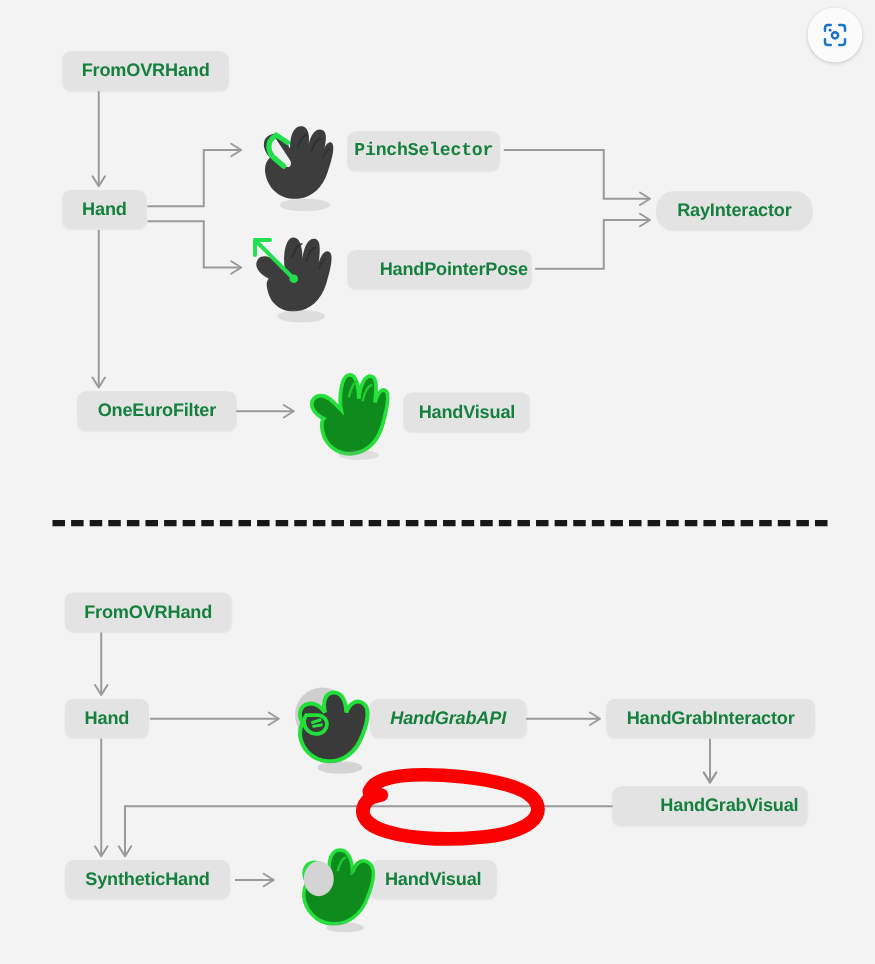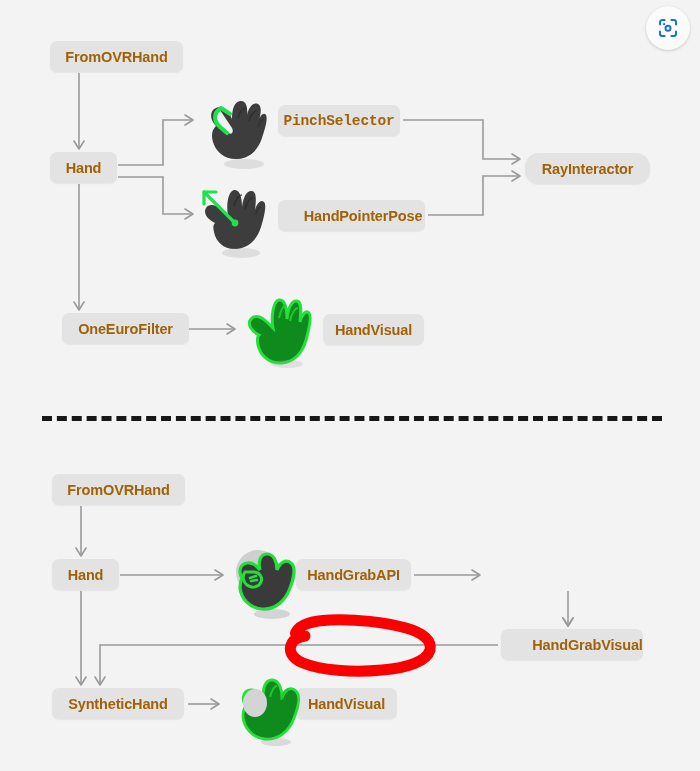--- a/index.html
+++ b/index.html
@@ -18,21 +18,21 @@
   #canvas {
     position: absolute;
     inset: 0;
     background: #f3f3f3;
   }
   
   .node {
     position: absolute;
     background: #e3e3e3;
     border-radius: 7px;
-    color: #a16207;
+    color: #15803d;
     font-weight: bold;
     font-size: 14.5px;
     letter-spacing: -0.15px;
     display: flex;
     align-items: center;
     justify-content: center;
     box-sizing: border-box;
     padding: 0 13px;
     white-space: nowrap;
     box-shadow: 0 1px 1.5px rgba(0,0,0,0.06);
@@ -151,24 +151,25 @@
   <div class="node" style="left:525px;top:153px;width:125px;height:31px;border-radius:14px;">RayInteractor</div>
 
   <div class="node" style="left:62px;top:313px;width:127px;height:31px;">OneEuroFilter</div>
 
   <div class="node" style="left:323px;top:314px;width:101px;height:31px;">HandVisual</div>
 
   <div class="node" style="left:52px;top:474px;width:133px;height:31px;">FromOVRHand</div>
 
   <div class="node" style="left:52px;top:559px;width:67px;height:31px;">Hand</div>
 
-  <div class="node" style="left:296px;top:559px;width:115px;height:31px;">HandGrabAPI</div>
-
-
-  <div class="node" style="left:501px;top:629px;width:142px;height:31px;padding-left:44px;">HandGrabVisual</div>
+  <div class="node" style="left:296px;top:559px;width:125px;height:31px;font-style:italic;">HandGrabAPI</div>
+
+  <div class="node" style="left:485px;top:559px;width:167px;height:31px;">HandGrabInteractor</div>
+
+  <div class="node" style="left:490px;top:629px;width:156px;height:31px;padding-left:44px;">HandGrabVisual</div>
 
   <div class="node" style="left:52px;top:688px;width:132px;height:31px;">SyntheticHand</div>
 
   <div class="node" style="left:296px;top:688px;width:101px;height:31px;">HandVisual</div>
 
   <svg class="handicon" style="left:196px;top:88px;width:72px;height:82px;" viewBox="0 0 72 82">
     <g>
       <path d="M20,38 C14,32 13,23 20,20 C26,17 31,22 34,27 L36,31
                C36,22 38,14 44,13 C50,12 52,19 51,27
                C53,19 57,14 62,16 C66,18 65,25 63,33

